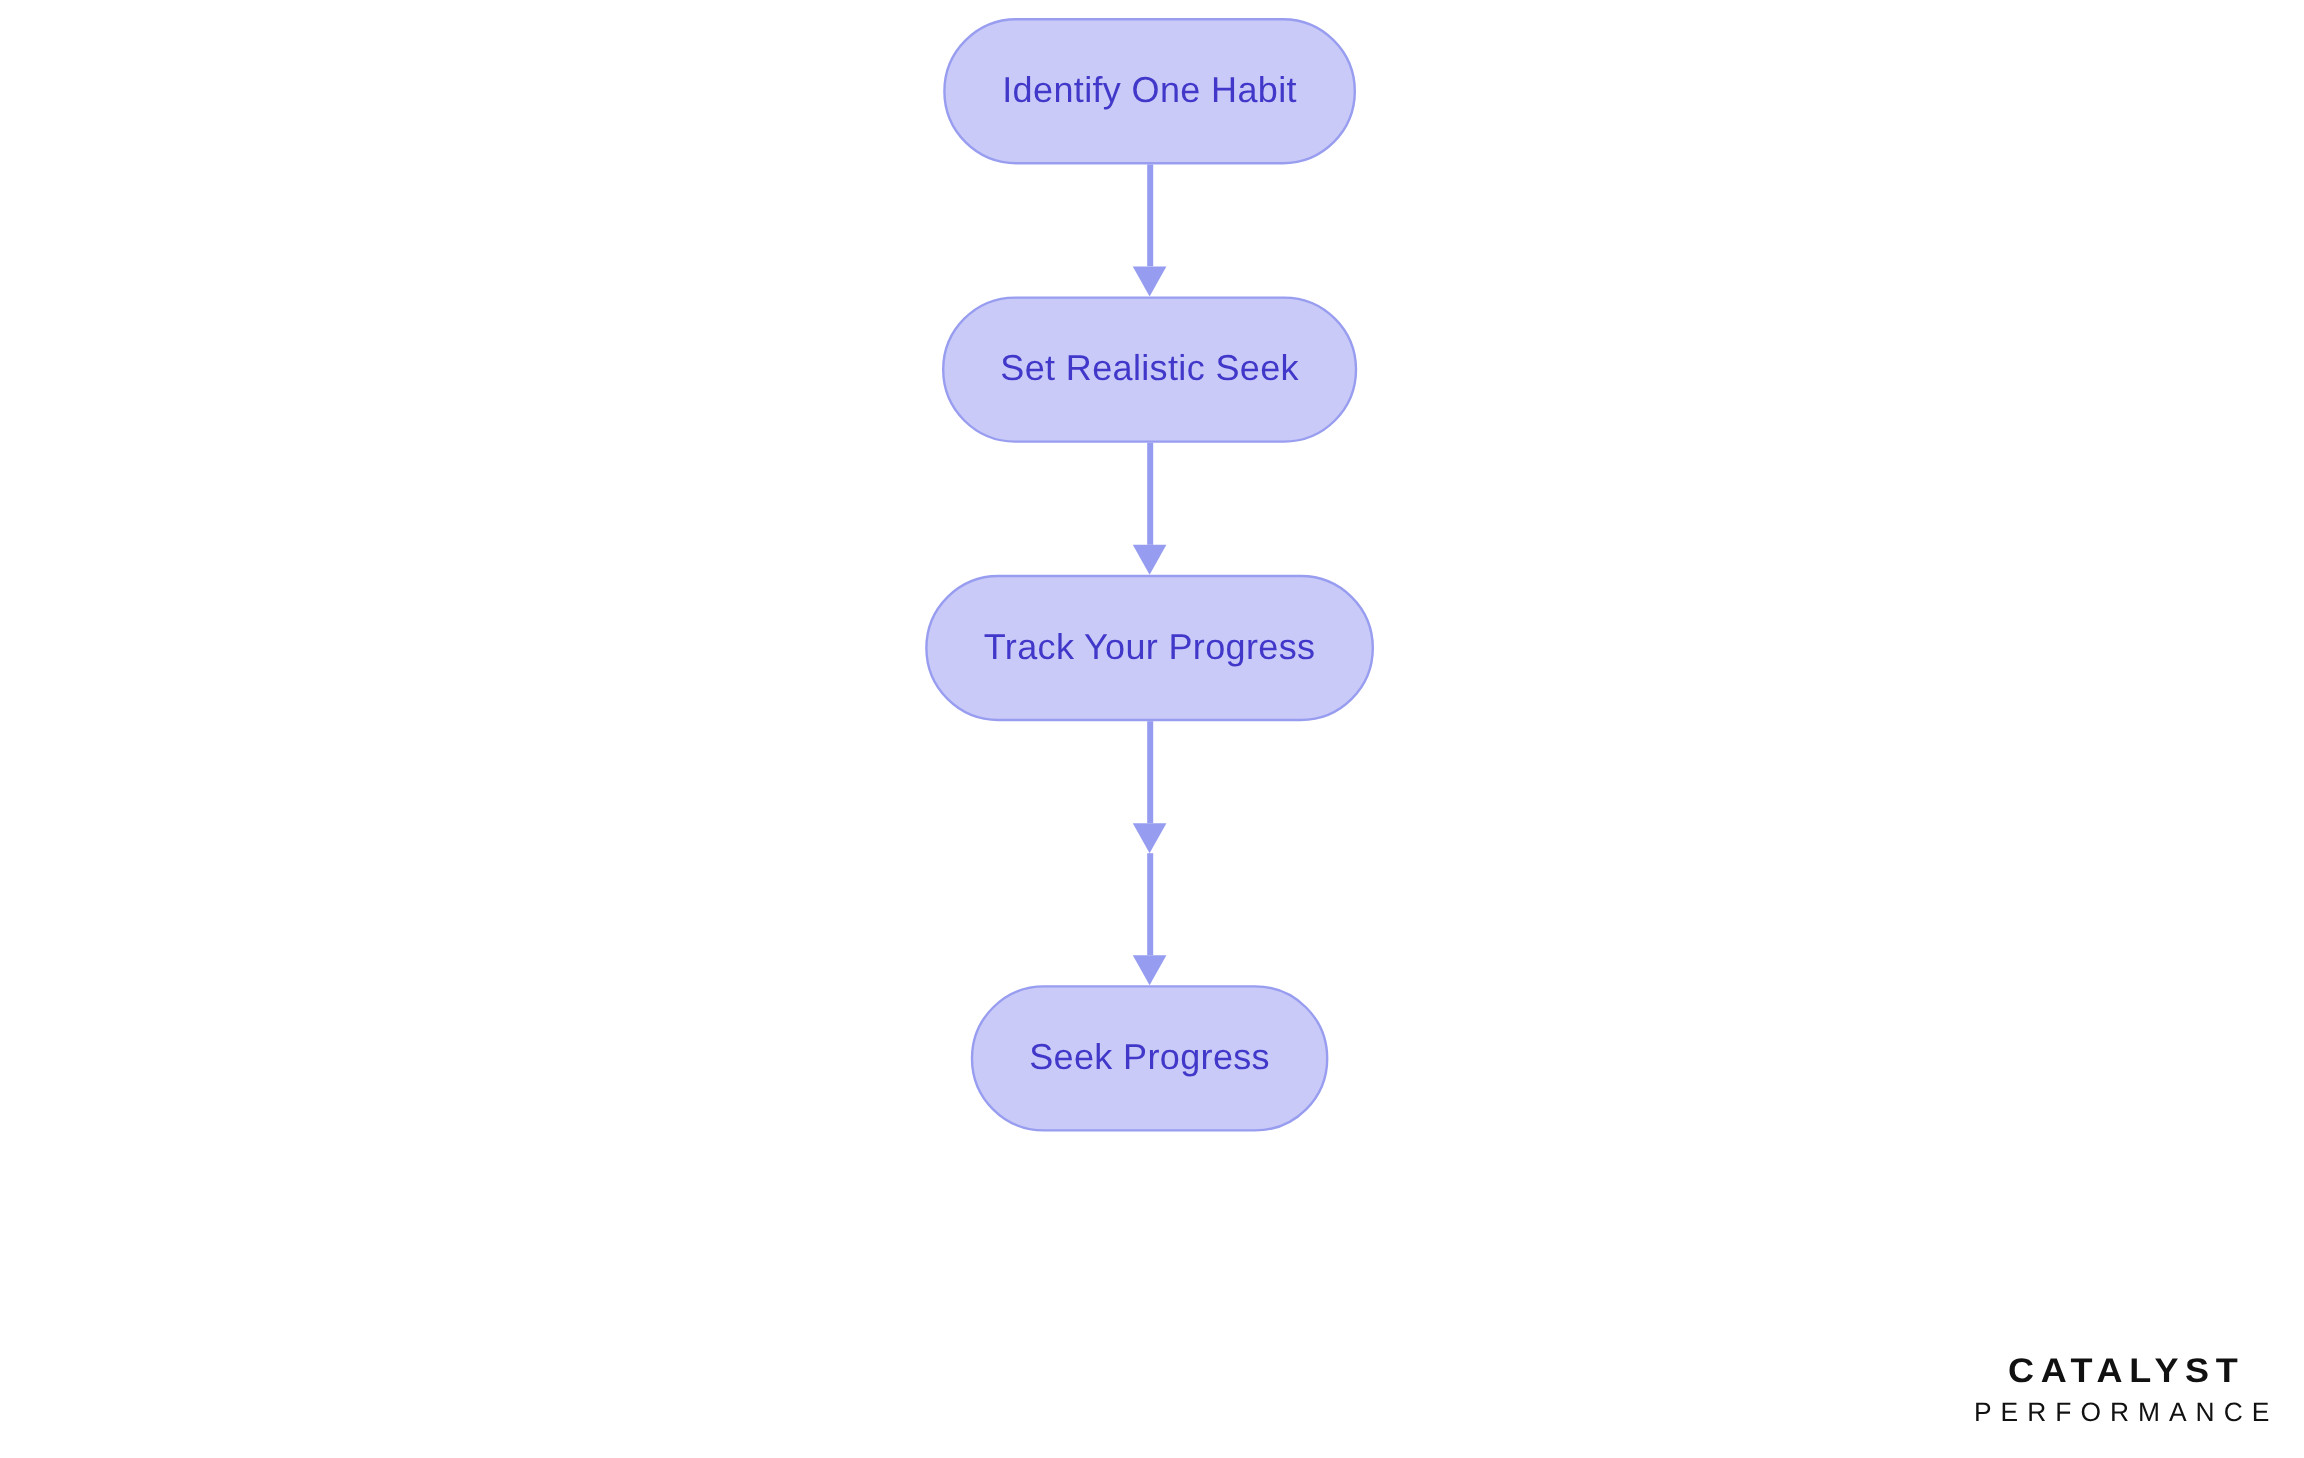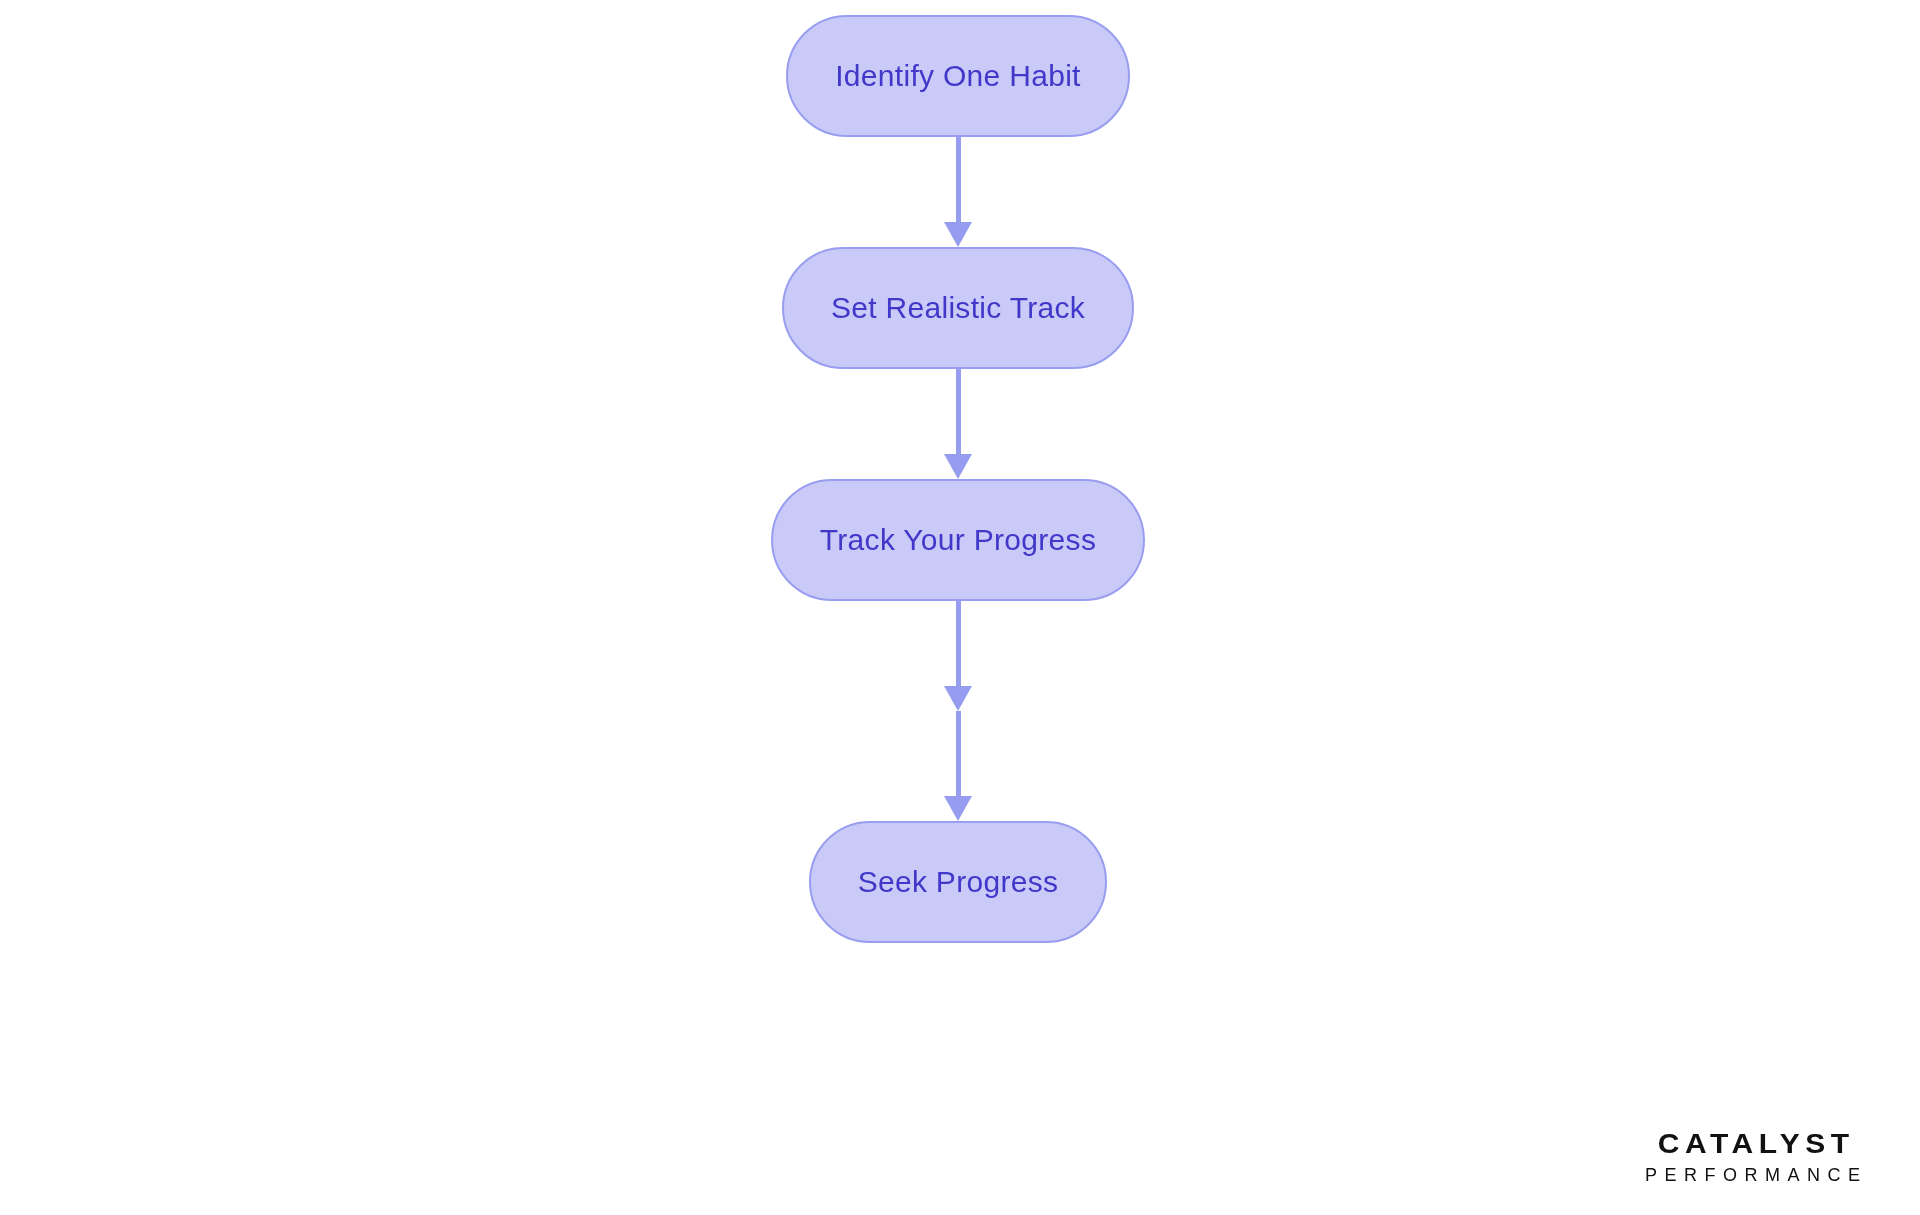--- a/index.html
+++ b/index.html
@@ -74,21 +74,21 @@
   }
   .brand-top {
     font-size: 30px;
     font-weight: 800;
     letter-spacing: 5.5px;
     transform: scaleY(0.95);
     transform-origin: left top;
   }
   .brand-sub {
     margin-top: 7px;
-    font-size: 18px;
+    font-size: 22px;
     font-weight: 400;
     letter-spacing: 7.5px;
   }
 </style>
 </head>
 <body>
 
 <div class="canvas">
 
   <div class="flow">
@@ -96,21 +96,21 @@
     <div class="node">
       <span>Identify One Habit</span>
     </div>
 
     <div class="arrow">
       <div class="shaft"></div>
       <div class="head"></div>
     </div>
 
     <div class="node">
-      <span>Set Realistic Track</span>
+      <span>Set Realistic Seek</span>
     </div>
 
     <div class="arrow">
       <div class="shaft"></div>
       <div class="head"></div>
     </div>
 
     <div class="node">
       <span>Track Your Progress</span>
     </div>

